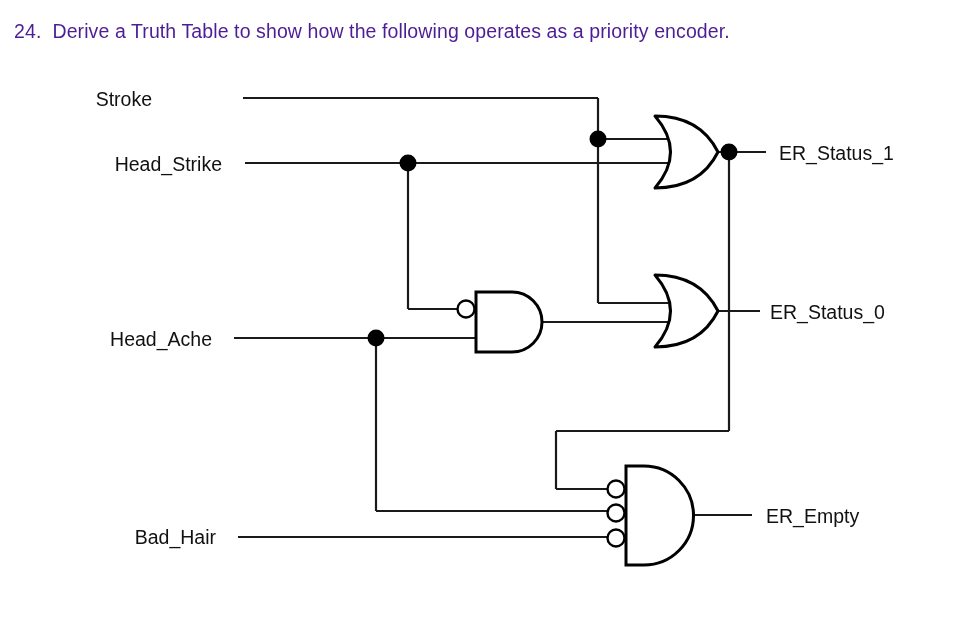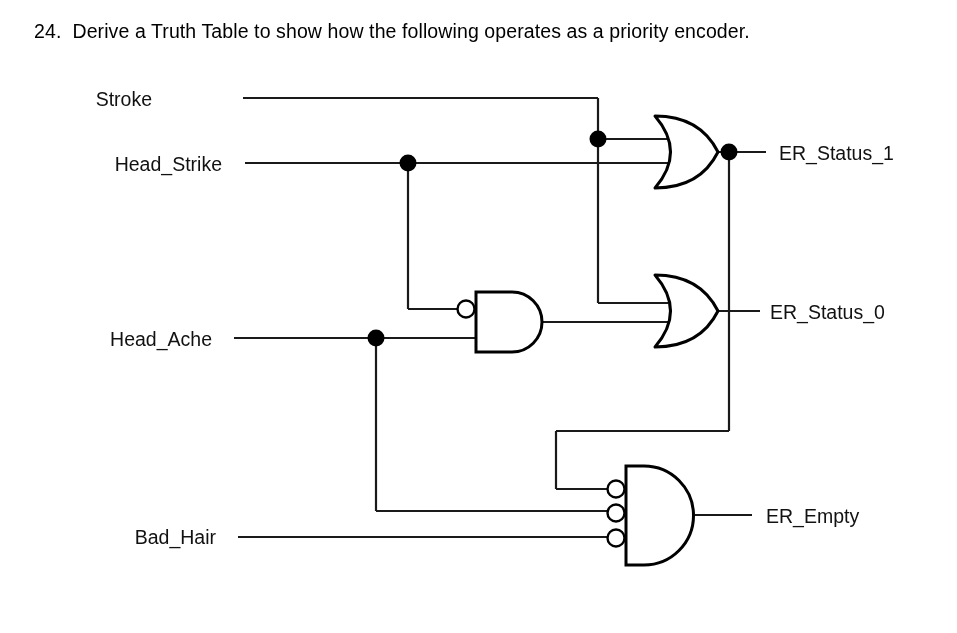--- a/index.html
+++ b/index.html
@@ -18,23 +18,22 @@
     background: #ffffff;
     overflow: hidden;
   }
   #question-text {
     position: absolute;
     left: 14px;
     top: 18px;
     font-size: 19.5px;
     line-height: 26px;
     letter-spacing: 0.1px;
-    color: #000000;
+    color: #4c1d95;
     white-space: pre;
-    margin-left: 20px;
   }
   #circuit-svg {
     position: absolute;
     left: 0;
     top: 0;
   }
   .io-label {
     font-family: "Liberation Sans", sans-serif;
     font-size: 19.5px;
     fill: #111111;

